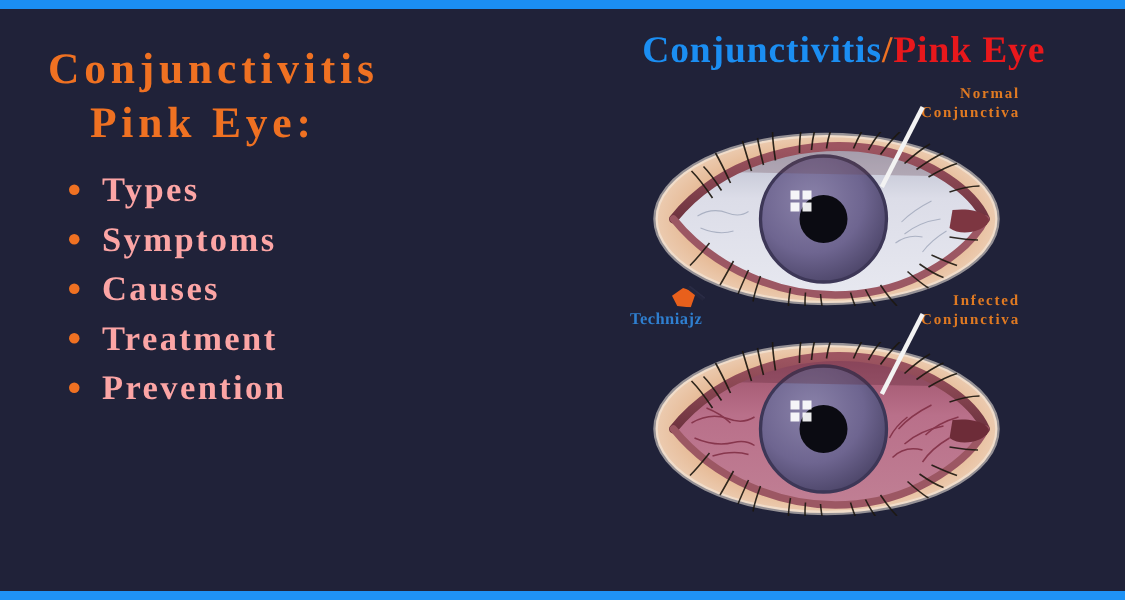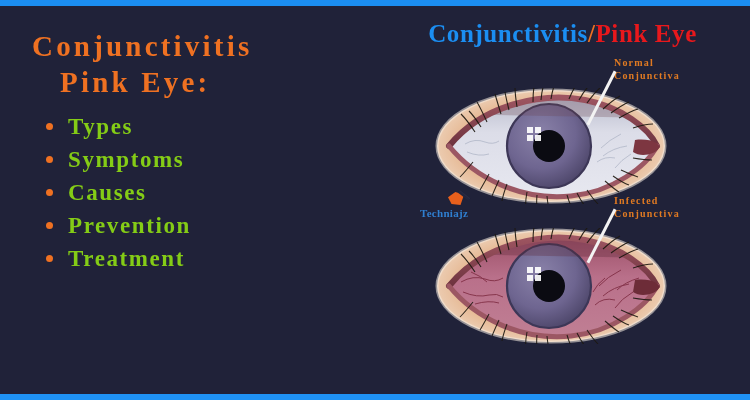--- a/index.html
+++ b/index.html
@@ -30,21 +30,21 @@
     font-family:"Liberation Serif", serif;
   }
   .headline .l2{display:block;margin-left:28px;}
 
   .bullets{
     position:absolute;left:40px;top:104px;width:330px;
     list-style:none;margin:0;padding:0;
   }
   .bullets li{
     position:relative;
-    color:#84cc16;
+    color:#fca5a5;
     font-size:23px;
     font-weight:bold;
     letter-spacing:1.6px;
     line-height:33px;
     padding-left:28px;
     font-family:"Liberation Serif", serif;
   }
   .bullets li::before{
     content:"";
     position:absolute;left:6px;top:13px;
@@ -66,20 +66,21 @@
   .rtitle .c2{color:#e8181c;}
 
   .lbl{
     position:absolute;
     color:#e07a22;
     font-size:10px;
     font-weight:bold;
     letter-spacing:1.2px;
     line-height:13px;
     font-family:"Liberation Serif", serif;
+    text-align:right;
   }
   .lbl-normal{left:239px;top:50px;}
   .lbl-infected{left:239px;top:188px;}
 
   .leader{position:absolute;background:#f3f3f3;}
   .leader-1{left:225px;top:62px;width:3px;height:60px;
             transform:rotate(27deg);transform-origin:50% 50%;}
   .leader-2{left:225px;top:200px;width:3px;height:60px;
             transform:rotate(27deg);transform-origin:50% 50%;}
 
@@ -128,24 +129,24 @@
       <li>
         <span>Types</span>
       </li>
       <li>
         <span>Symptoms</span>
       </li>
       <li>
         <span>Causes</span>
       </li>
       <li>
+        <span>Treatment</span>
+      </li>
+      <li>
         <span>Prevention</span>
-      </li>
-      <li>
-        <span>Treatment</span>
       </li>
     </ul>
   </div>
 
   <div class="right">
 
     <div class="rtitle">
       <span class="c1">Conjunctivitis</span><span class="sl">/</span><span class="c2">Pink Eye</span>
     </div>
 

